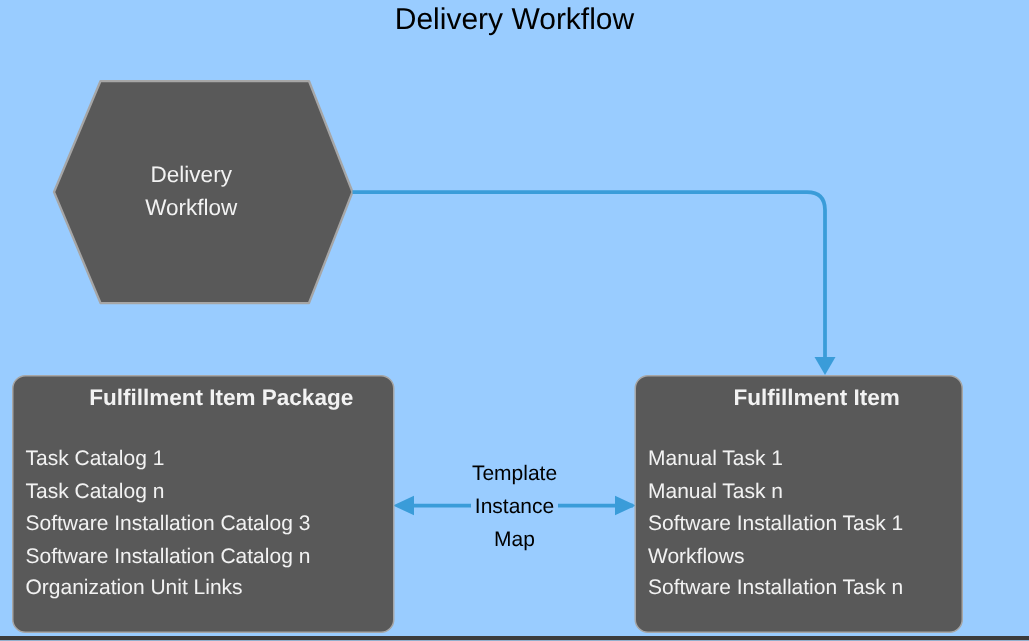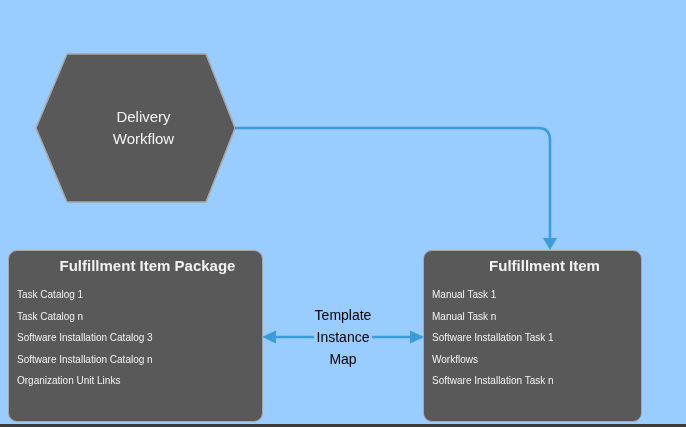--- a/index.html
+++ b/index.html
@@ -30,21 +30,21 @@
     stroke-linejoin: round;
   }
   .conn {
     stroke: var(--connector, #3A9CD9);
     stroke-width: 2.5;
     fill: none;
   }
   .arrowhead { fill: var(--connector, #3A9CD9); stroke: none; }
   .hex-label {
     position: absolute;
-    left: 44px; top: 106px;
+    left: 28px; top: 106px;
     width: 199px;
     text-align: center;
     color: var(--shape-text, #F2F2F2);
     font-size: 15px;
     line-height: 22px;
   }
   .box {
     position: absolute;
     top: 250px;
     height: 172px;
@@ -57,23 +57,23 @@
   .box-left  { left: 8px;   width: 255px; }
   .box-right { left: 423px; width: 219px; }
   .box-title {
     margin-top: 6px;
     text-align: center;
     font-size: 15px;
     font-weight: bold;
     padding-left: 24px;
   }
   .box-items {
-    margin-top: 10px;
+    margin-top: 21px;
     padding-left: 8px;
-    font-size: 10px;
+    font-size: 14px;
     line-height: 21.5px;
   }
   .map-label {
     position: absolute;
     left: 283px; top: 304px;
     width: 120px;
     text-align: center;
     font-size: 14px;
     line-height: 22px;
     color: var(--title-text, #000);
@@ -87,20 +87,21 @@
     left: 0; bottom: 0;
     width: 100%; height: 3px;
     background: var(--edge, #3B3B3B);
   }
 </style>
 </head>
 <body>
 
 <div class="canvas">
 
+  <div class="page-title">Delivery Workflow</div>
 
   <svg class="layer" width="686" height="427" viewBox="0 0 686 427">
 
     <polygon class="hex" points="36,128 67,54 206,54 235,128 206,202 67,202"></polygon>
 
     <path class="conn" d="M 235 128 H 538 Q 550 128 550 140 V 239"></path>
     <polygon class="arrowhead" points="543,238 557,238 550,250"></polygon>
 
     <line class="conn" x1="266" y1="337" x2="422" y2="337"></line>
     <polygon class="arrowhead" points="276,330.5 276,343.5 262,337"></polygon>

